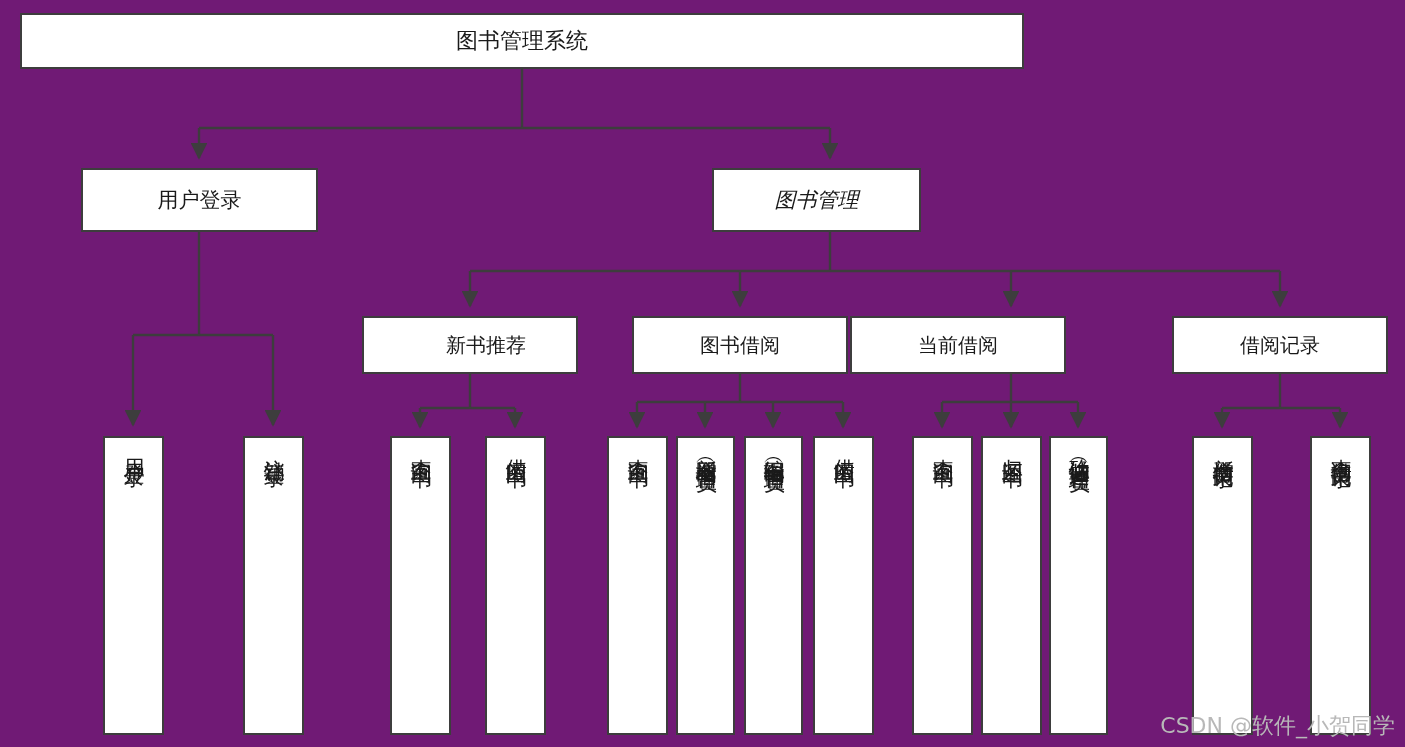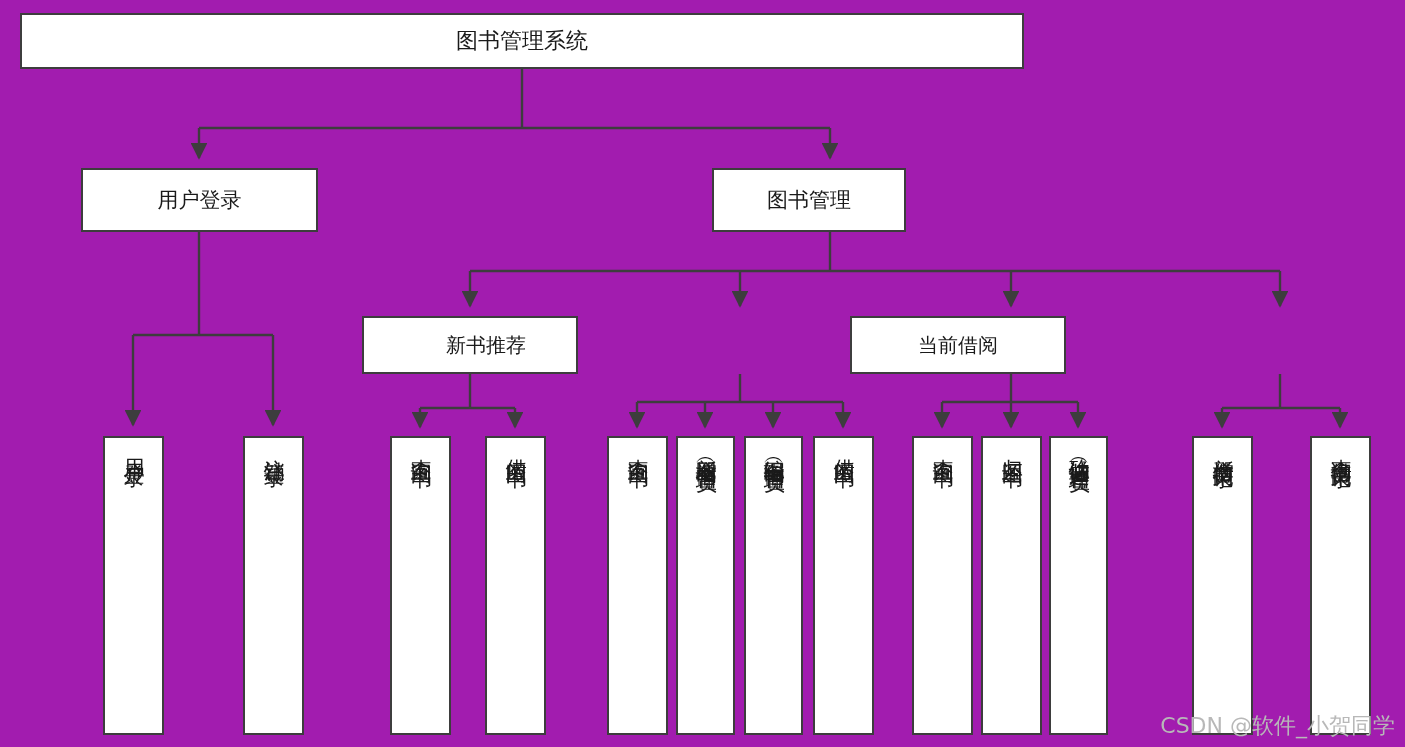--- a/index.html
+++ b/index.html
@@ -8,21 +8,21 @@
     padding: 0;
     background: #ffffff;
   }
   body {
     font-family: "DejaVu Sans", "Liberation Sans", sans-serif;
   }
   #canvas {
     position: relative;
     width: 1405px;
     height: 747px;
-    background: #a21caf;
+    background: #701a75;
     overflow: hidden;
   }
   #wires {
     position: absolute;
     left: 0; top: 0;
     width: 1405px;
     height: 747px;
     pointer-events: none;
   }
   .node {
@@ -133,30 +133,36 @@
     </g>
   </svg>
 
   <div class="node n-root">
     <span class="lbl">图书管理系统</span>
   </div>
 
   <div class="node n-l2" style="left:81px; top:168px; width:237px;">
     <span class="lbl">用户登录</span>
   </div>
-  <div class="node n-l2" style="left:712px; top:168px; width:194px;">
+  <div class="node n-l2" style="left:712px; top:168px; width:209px;font-style:italic;">
     <span class="lbl">图书管理</span>
   </div>
 
   <div class="node n-l3" style="left:362px; top:316px; width:216px;padding-left:32px;">
     <span class="lbl">新书推荐</span>
   </div>
+  <div class="node n-l3" style="left:632px; top:316px; width:216px;">
+    <span class="lbl">图书借阅</span>
+  </div>
   <div class="node n-l3" style="left:850px; top:316px; width:216px;">
     <span class="lbl">当前借阅</span>
   </div>
+  <div class="node n-l3" style="left:1172px; top:316px; width:216px;">
+    <span class="lbl">借阅记录</span>
+  </div>
 
   <div class="node n-leaf" style="left:103px; top:436px; width:61px; height:299px;">
     <span class="lbl">用户登录</span>
   </div>
   <div class="node n-leaf" style="left:243px; top:436px; width:61px; height:299px;">
     <span class="lbl">注销登录</span>
   </div>
 
   <div class="node n-leaf" style="left:390px; top:436px; width:61px; height:299px;">
     <span class="lbl">查询图书</span>

